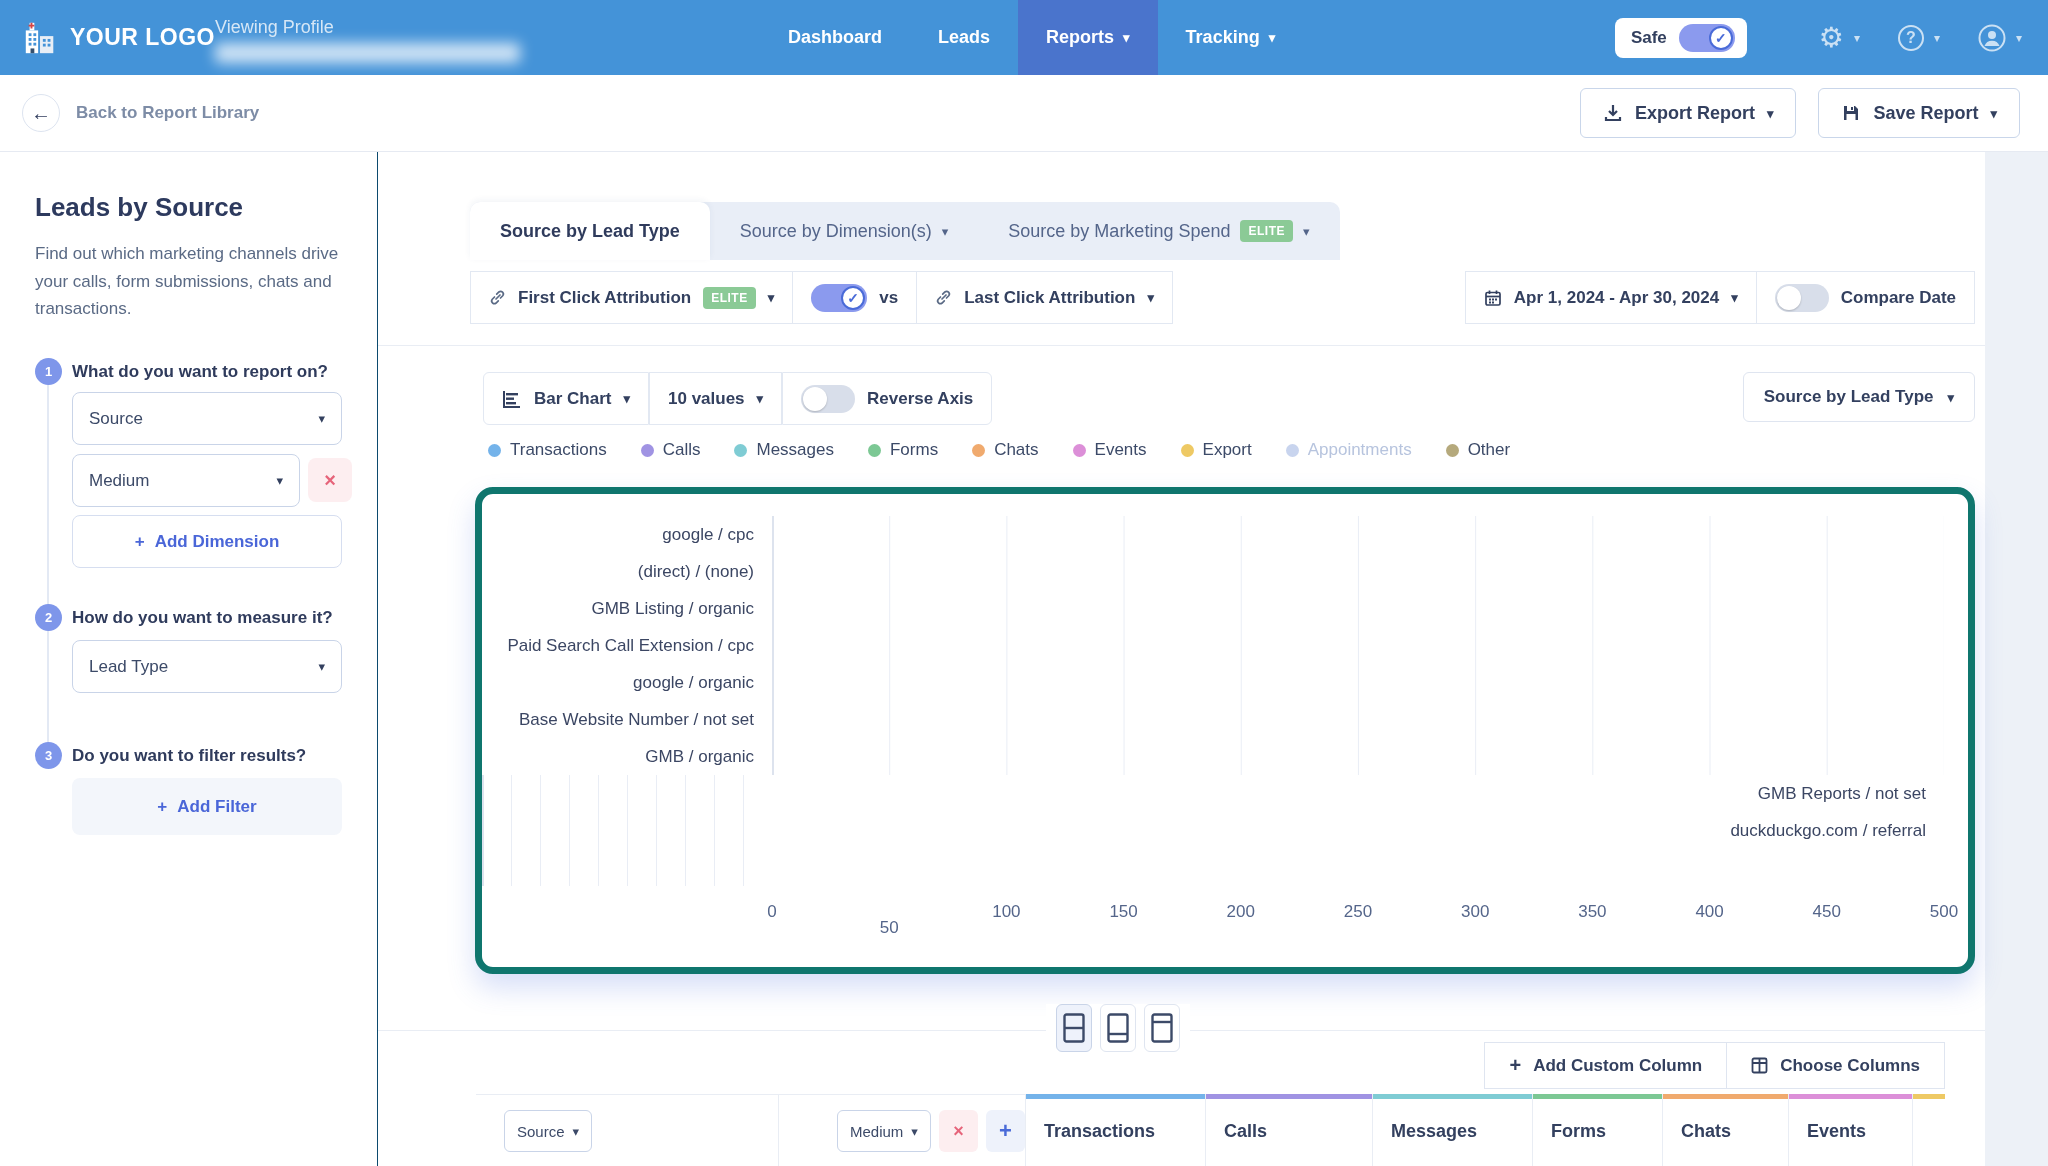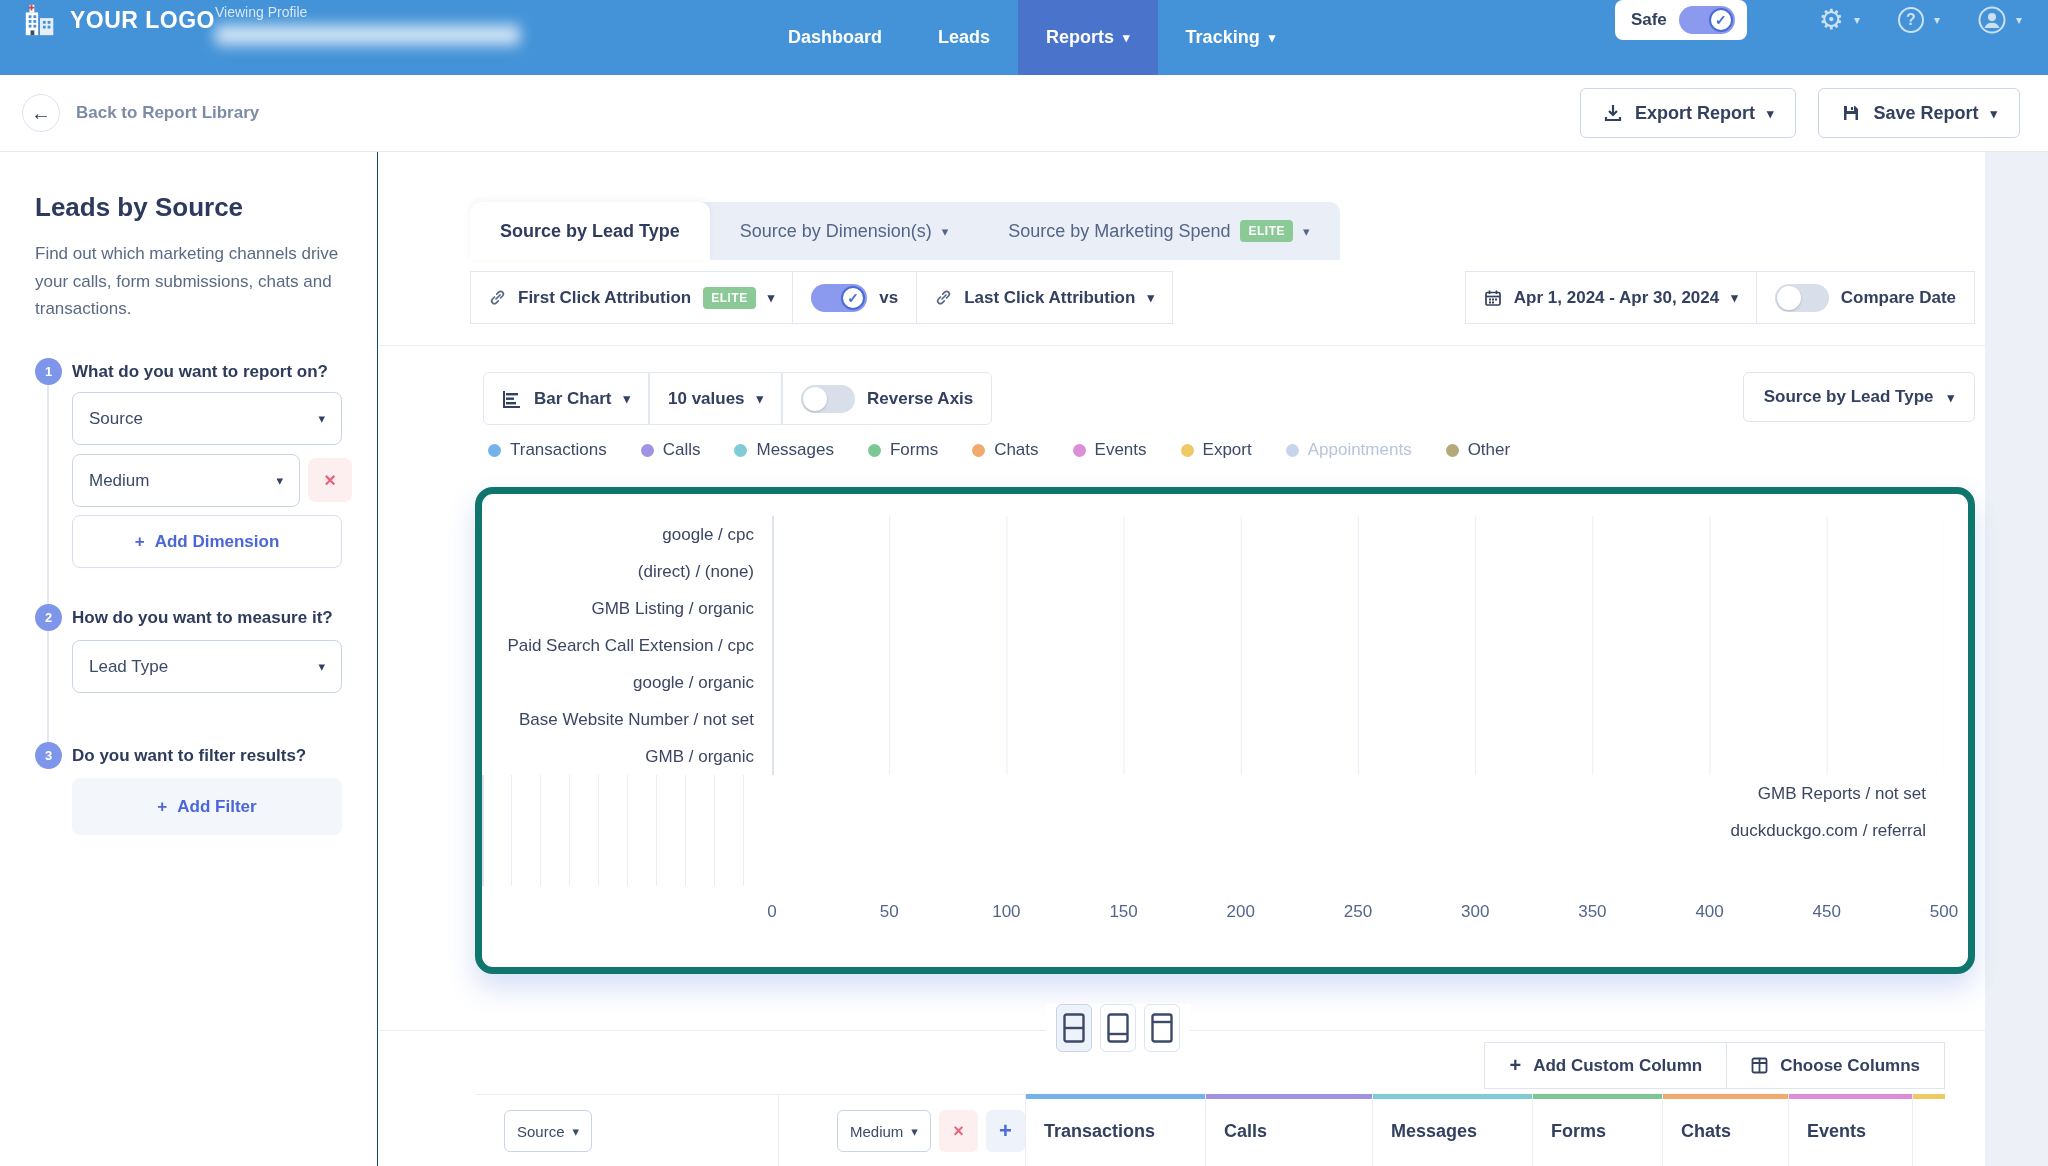--- a/index.html
+++ b/index.html
@@ -1,25 +1,25 @@
 <!DOCTYPE html>
 <html><head>
 <meta charset="utf-8">
 <style>
   * { margin:0; padding:0; box-sizing:border-box; }
   html,body { width:2048px; height:1166px; overflow:hidden; }
   body { font-family:"Liberation Sans", sans-serif; color:#2f3b5c; background:#fff; position:relative; }
   .caret { font-size:13px; line-height:1; display:inline-block; }
 
   
-  .navbar { position:absolute; left:0; top:0; width:2048px; height:75px; background:#4493d8; display:flex; align-items:flex-start; }
+  .navbar { position:absolute; left:0; top:0; width:2048px; height:75px; background:#4493d8; display:flex; align-items:center; }
   .logo-wrap { display:flex; align-items:center; gap:10px; padding-left:22px; width:215px; flex:none; }
   .logo-text { color:#fff; font-weight:bold; font-size:23px; letter-spacing:.5px; white-space:nowrap; }
   .profile-wrap { width:350px; flex:none; padding-top:4px; }
-  .profile-label { color:#d6e7f6; font-size:14px; margin-bottom:5px; }
+  .profile-label { color:#d6e7f6; font-size:18px; margin-bottom:5px; }
   .profile-blur { width:305px; height:20px; border-radius:4px; background:rgba(255,255,255,.75); filter:blur(7px); }
   .nav-items { display:flex; align-items:stretch; height:75px; margin-left:195px; }
   .nav-item { display:flex; align-items:center; gap:9px; padding:8px 28px; color:#fff; font-weight:bold; font-size:18px; cursor:pointer; }
   .nav-item.active { background:#4a74cc; }
   .nav-right { margin-left:auto; display:flex; align-items:center; gap:0; padding-right:26px; }
   .safe-pill { background:#fff; border-radius:8px; height:40px; display:flex; align-items:center; gap:12px; padding:0 12px 0 16px; margin-right:34px; }
   .safe-label { font-weight:bold; font-size:17px; color:#33405f; }
   .tgl { position:relative; border-radius:999px; flex:none; }
   .tgl-on { width:56px; height:28px; background:#8b9aee; }
   .tgl-on .knob { position:absolute; right:2px; top:2px; width:24px; height:24px; background:#fff; border:2px solid #4a6bd8; border-radius:50%; color:#4a6bd8; font-size:14px; font-weight:bold; display:flex; align-items:center; justify-content:center; }
@@ -496,21 +496,21 @@
               </div>
               <div class="bar-lc">
                 <div class="bar-seg" title="Calls: 1" style="width: 0.2%; background: rgb(219, 213, 242);"></div>
               </div>
             </div>
           </div>
         <div class="axis-row">
           <div></div>
           <div class="axis-track" id="axis-ticks">
               <span class="axis-tick" style="left: 0%;">0</span>
-              <span class="axis-tick" style="left: 10%;">50</span>
+              <span class="axis-tick" style="left: 10%; margin-top: 16px;">50</span>
               <span class="axis-tick" style="left: 20%;">100</span>
               <span class="axis-tick" style="left: 30%;">150</span>
               <span class="axis-tick" style="left: 40%;">200</span>
               <span class="axis-tick" style="left: 50%; text-align: center;">250</span>
               <span class="axis-tick" style="left: 60%;">300</span>
               <span class="axis-tick" style="left: 70%;">350</span>
               <span class="axis-tick" style="left: 80%;">400</span>
               <span class="axis-tick" style="left: 90%;">450</span>
               <span class="axis-tick" style="left: 100%;">500</span>
             </div>

